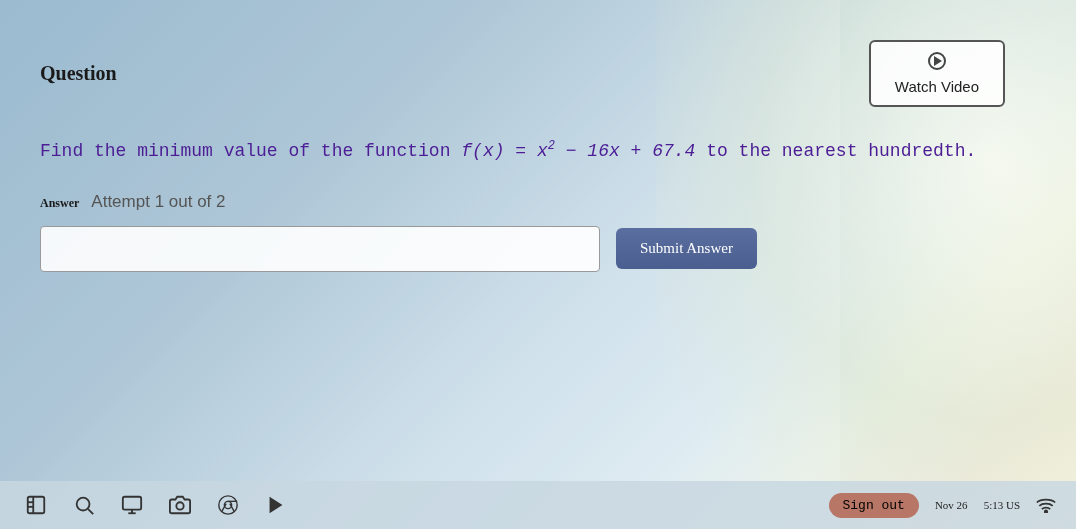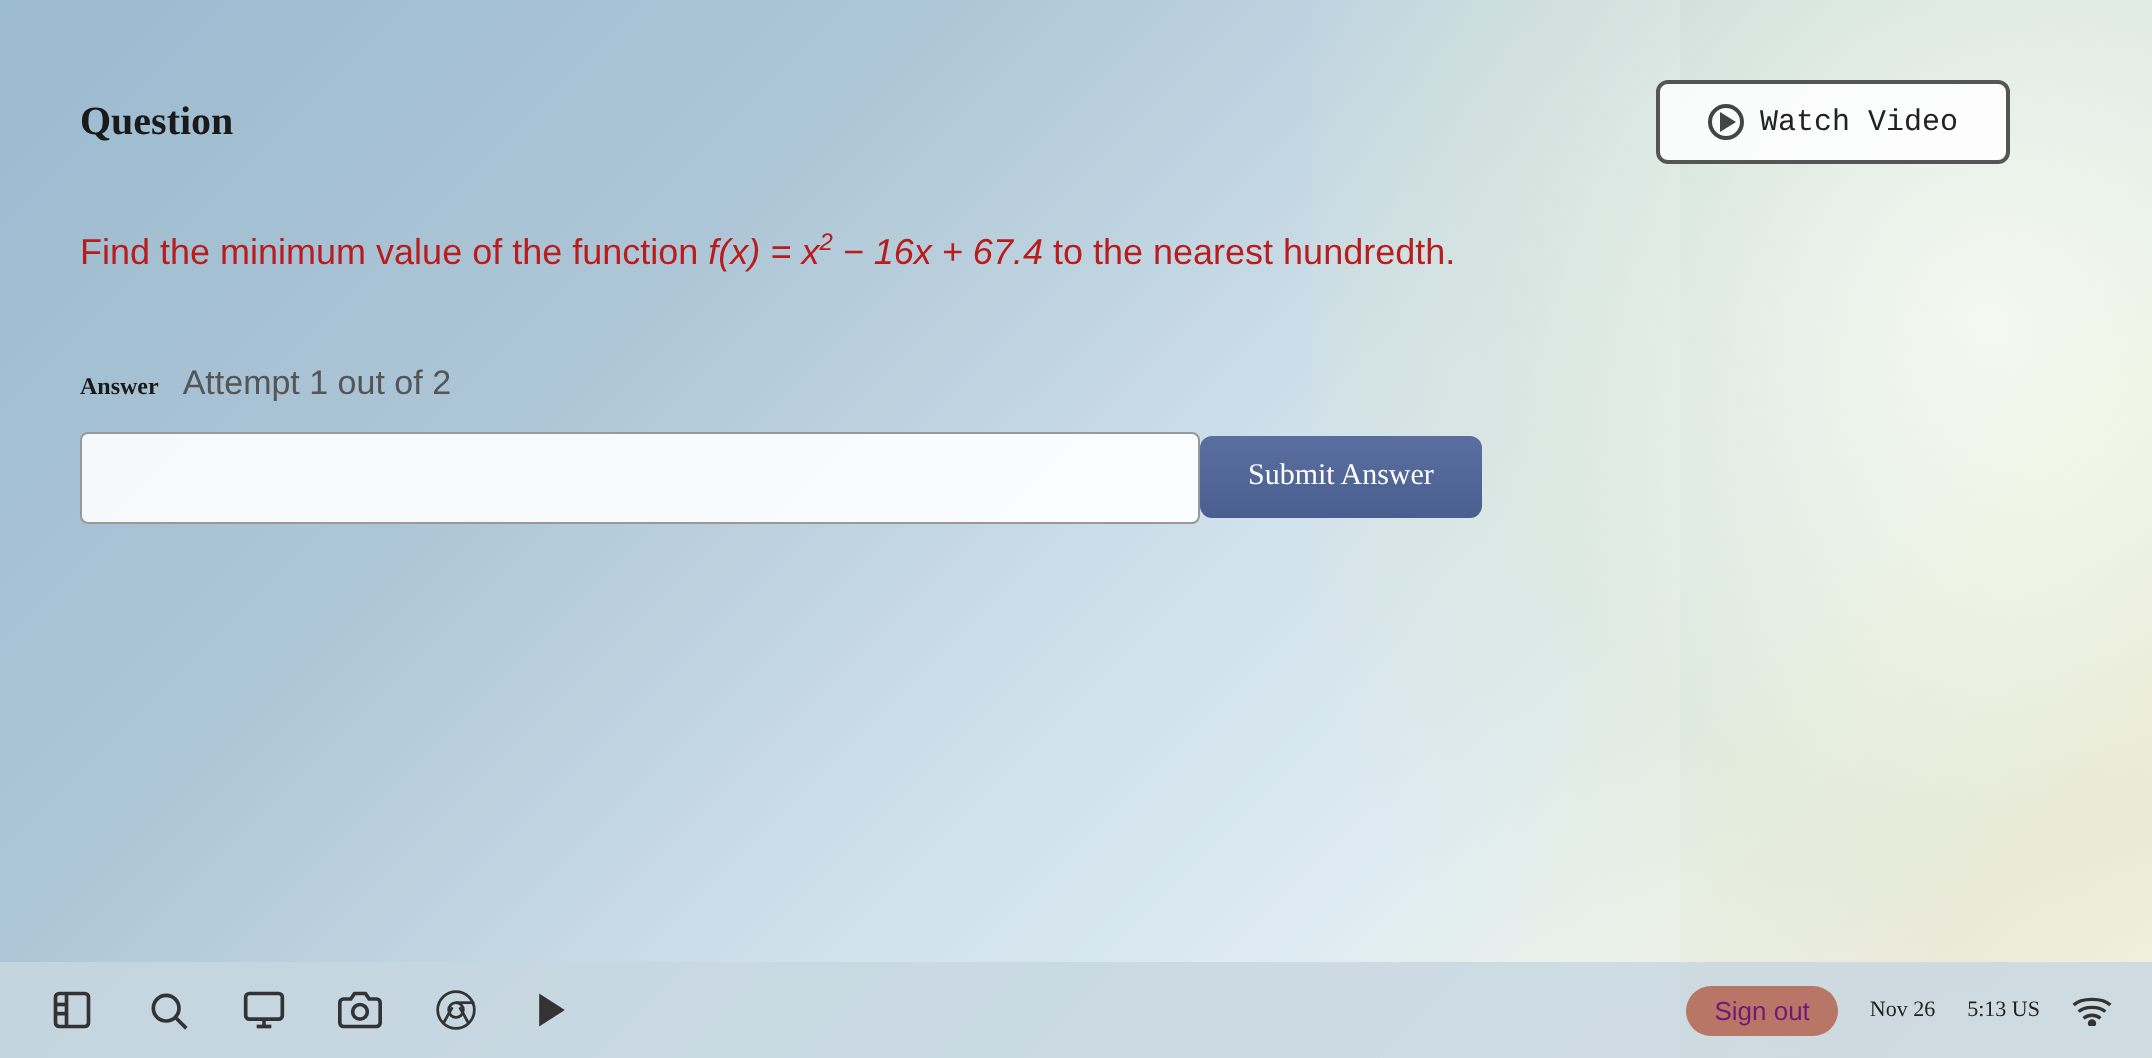--- a/index.html
+++ b/index.html
@@ -71,22 +71,23 @@
       display: flex;
       align-items: center;
       gap: 8px;
       padding: 10px 24px;
       border: 2px solid #555;
       border-radius: 6px;
       background: rgba(255,255,255,0.85);
       font-size: 15px;
       color: #222;
       cursor: pointer;
-      font-family: Liberation Mono, monospace;
+      font-family: Liberation Sans, sans-serif;
       white-space: nowrap;
+      flex-direction: column;
     }
 
     .watch-video-btn .play-circle {
       width: 18px;
       height: 18px;
       border: 2px solid #444;
       border-radius: 50%;
       display: flex;
       align-items: center;
       justify-content: center;
@@ -109,24 +110,24 @@
       font-size: 14px;
       color: #333;
       cursor: pointer;
       border: 1px solid rgba(150,160,170,0.5);
       font-family: Georgia, serif;
     }
 
     
     .question-text {
       font-size: 18px;
-      color: #b91c1c;
+      color: #4c1d95;
       line-height: 1.6;
-      margin-bottom: 41px;
-      font-family: Liberation Sans, sans-serif;
+      margin-bottom: 26px;
+      font-family: Liberation Mono, monospace;
     }
 
     .math-formula {
       font-style: italic;
     }
 
     sup {
       font-size: 12px;
       vertical-align: super;
     }
@@ -153,20 +154,21 @@
     .attempt-label {
       font-size: 17px;
       color: #555;
       font-family: Arial, sans-serif;
     }
 
     
     .answer-input-row {
       display: flex;
       align-items: center;
+      gap: 16px;
     }
 
     .answer-input {
       flex: 1;
       max-width: 560px;
       height: 46px;
       border: 1.5px solid #999;
       border-radius: 4px;
       background: rgba(255,255,255,0.9);
       padding: 0 12px;
@@ -217,26 +219,26 @@
     .taskbar-right {
       margin-left: auto;
       display: flex;
       align-items: center;
       gap: 16px;
     }
 
     .sign-out-btn {
       padding: 5px 14px;
       background: rgba(180,100,80,0.85);
-      color: #701a75;
+      color: #000000;
       border: none;
       border-radius: 14px;
       font-size: 13px;
       cursor: pointer;
-      font-family: Liberation Sans, sans-serif;
+      font-family: Liberation Mono, monospace;
     }
 
     .datetime-text {
       font-size: 11px;
       color: #222;
       font-family: Liberation Serif, serif;
     }
 
     .wifi-icon-container {
       display: flex;

